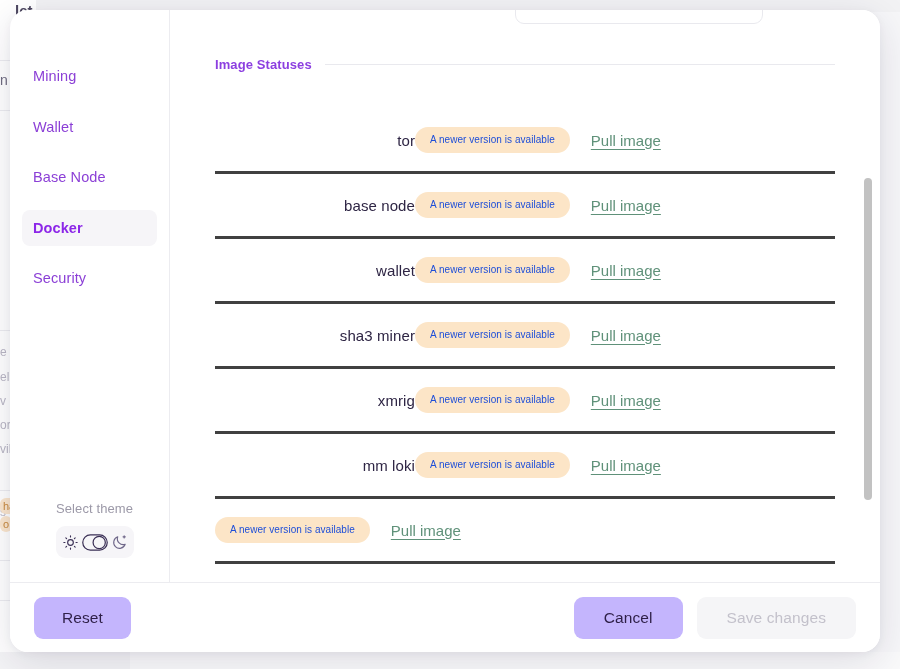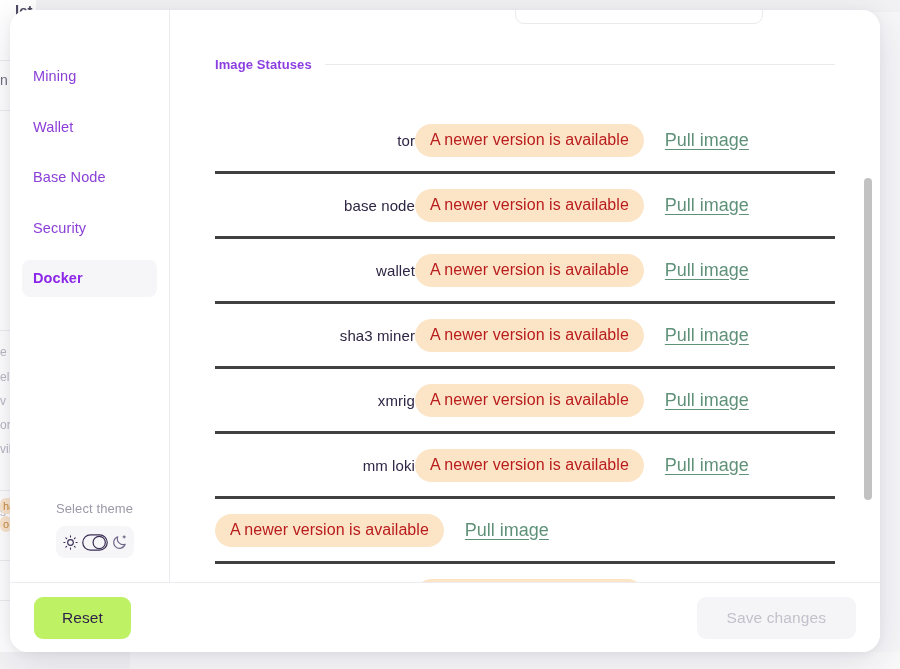--- a/index.html
+++ b/index.html
@@ -215,31 +215,31 @@
   .row-name {
     width: 200px;
     flex: 0 0 200px;
     font-size: 15px;
     color: #2e2544;
     letter-spacing: .1px;
   }
   .row-badge {
     flex: 0 0 auto;
     background: #fce5c7;
-    color: #b91c1c;
-    font-size: 16px;
+    color: #1d4ed8;
+    font-size: 10px;
     padding: 7px 15px 8px 15px;
     border-radius: 999px;
     white-space: nowrap;
     letter-spacing: .05px;
   }
   .row-action {
     margin-left: 21px;
     flex: 0 0 auto;
-    font-size: 18px;
+    font-size: 15px;
     color: #5f9179;
     text-decoration: underline;
     text-underline-offset: 3px;
     cursor: pointer;
     white-space: nowrap;
   }
 
   
   .scroll-track {
     position: absolute;
@@ -266,21 +266,21 @@
     border-top: 1px solid #ececf0;
     display: flex;
     align-items: center;
     padding: 0 24px;
     box-sizing: border-box;
     background: #fff;
   }
   .btn {
     border: 0;
     border-radius: 9px;
-    background: #bef264;
+    background: #c4b5fd;
     color: #2e1f47;
     font-size: 15.5px;
     font-family: "Liberation Sans", sans-serif;
     padding: 0 26px;
     height: 42px;
     cursor: pointer;
     letter-spacing: .1px;
   }
   #reset-button { padding: 0 28px; }
   .footer-spacer { flex: 1 1 auto; }
@@ -323,22 +323,22 @@
 
 <div id="modal">
 
   <div class="modal-body">
 
     <nav class="sidebar">
       <div class="nav" id="nav-list">
           <div class="nav-item"><span>Mining</span></div>
           <div class="nav-item"><span>Wallet</span></div>
           <div class="nav-item"><span>Base Node</span></div>
+          <div class="nav-item active"><span>Docker</span></div>
           <div class="nav-item"><span>Security</span></div>
-          <div class="nav-item active"><span>Docker</span></div>
         </div>
 
       <div class="theme-block">
         <div class="theme-label">Select theme</div>
         <div class="theme-switcher">
 
           <span class="theme-btn">
             <svg width="17" height="17" viewBox="0 0 24 24" fill="none" stroke="#3a2f55" stroke-width="1.6" stroke-linecap="round">
               <circle cx="12" cy="12" r="4"></circle>
               <path d="M12 2.6v1.6M12 19.8v1.6M2.6 12h1.6M19.8 12h1.6M5.4 5.4l1.1 1.1M17.5 17.5l1.1 1.1M18.6 5.4l-1.1 1.1M6.5 17.5l-1.1 1.1"></path>
@@ -418,16 +418,17 @@
       <div class="scroll-track">
         <div class="scroll-thumb"></div>
       </div>
     </section>
 
   </div>
 
   <div class="footer">
     <button class="btn" id="reset-button">Reset</button>
     <div class="footer-spacer"></div>
+    <button class="btn" id="cancel-button">Cancel</button>
     <button class="btn" id="save-button">Save changes</button>
   </div>
 
 </div>
 
 </body></html>

